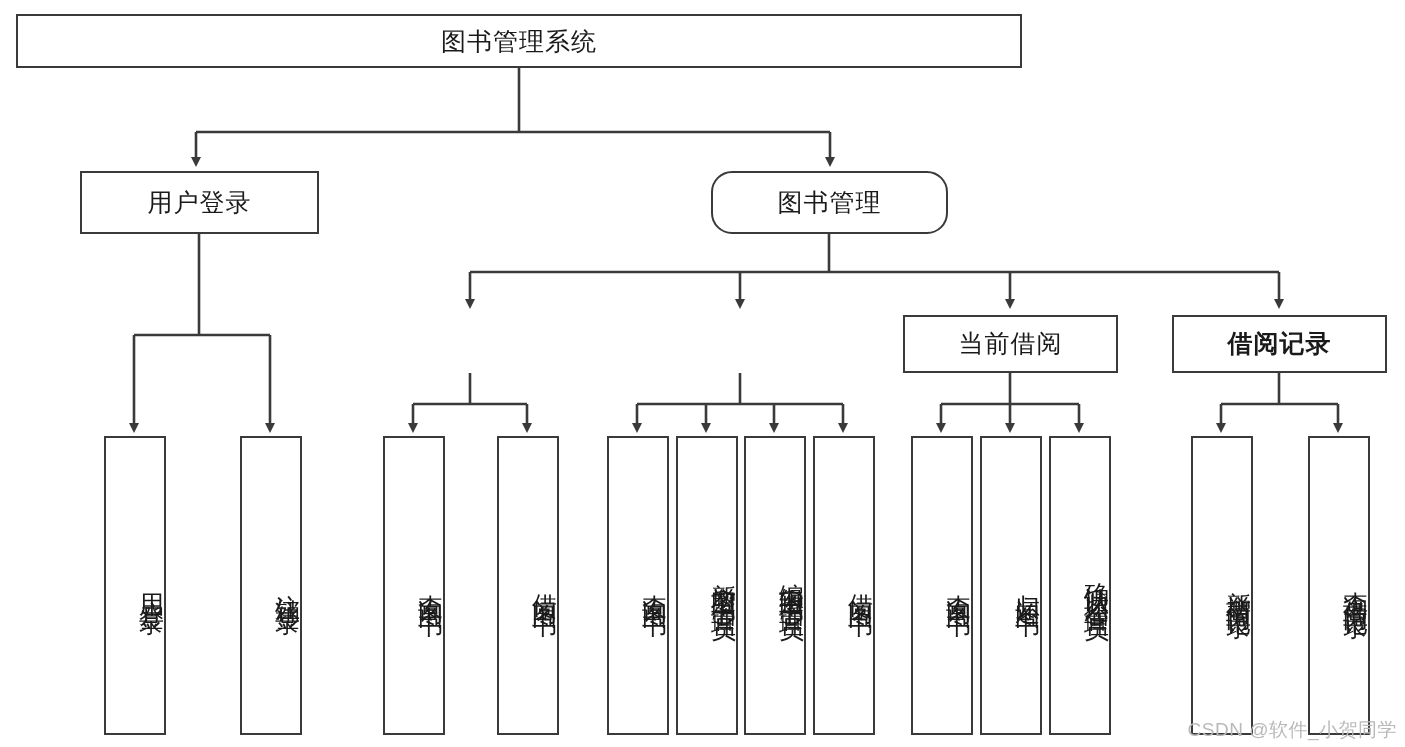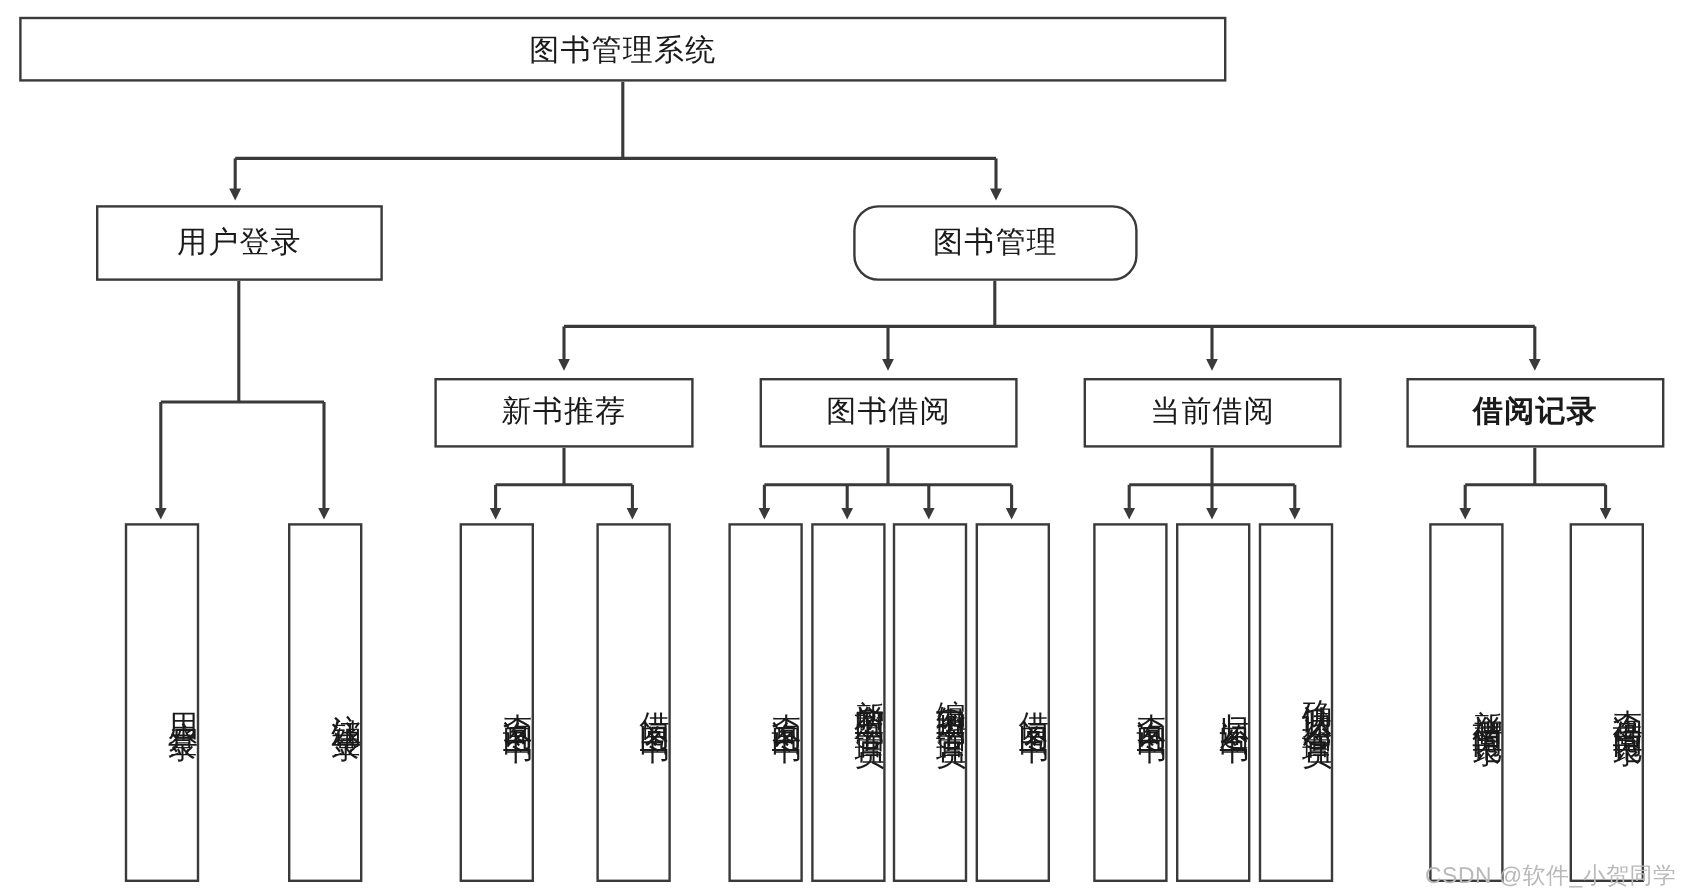--- a/index.html
+++ b/index.html
@@ -132,26 +132,20 @@
     <span>图书管理系统</span>
   </div>
 
   <div class="node horiz" style="left:80px; top:171px; width:239px; height:63px;">
     <span>用户登录</span>
   </div>
   <div class="node horiz" style="left:711px; top:171px; width:237px; height:63px;border-radius:21px;">
     <span>图书管理</span>
   </div>
 
-  <div class="node horiz" style="left:362px; top:315px; width:216px; height:58px;">
-    <span>新书推荐</span>
-  </div>
-  <div class="node horiz" style="left:633px; top:315px; width:215px; height:58px;">
-    <span>图书借阅</span>
-  </div>
   <div class="node horiz" style="left:903px; top:315px; width:215px; height:58px;align-items:center;">
     <span>当前借阅</span>
   </div>
   <div class="node horiz" style="left:1172px; top:315px; width:215px; height:58px;font-weight:bold;">
     <span>借阅记录</span>
   </div>
 
   <div class="node leaf" style="left:104px; top:436px; width:62px; height:299px;">
     <span class="vtext">用户登录</span>
   </div>

